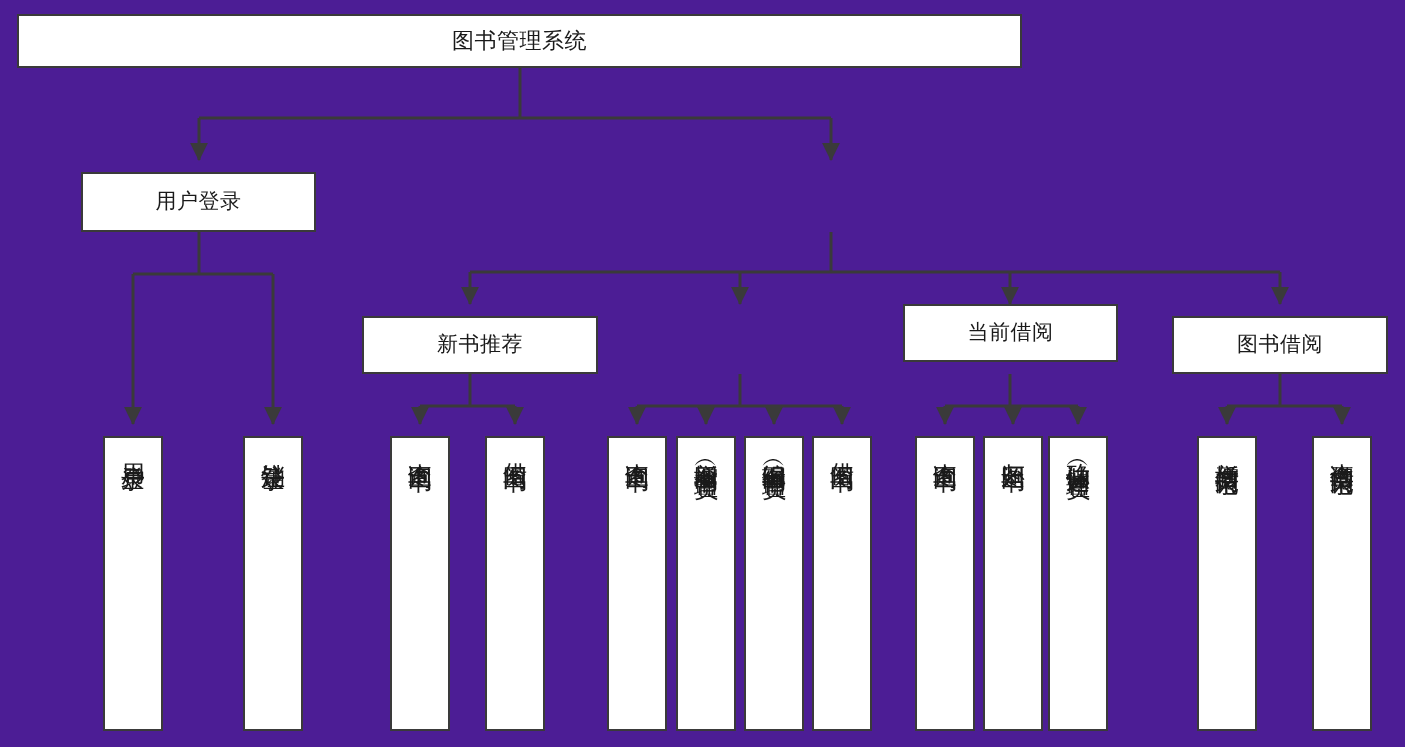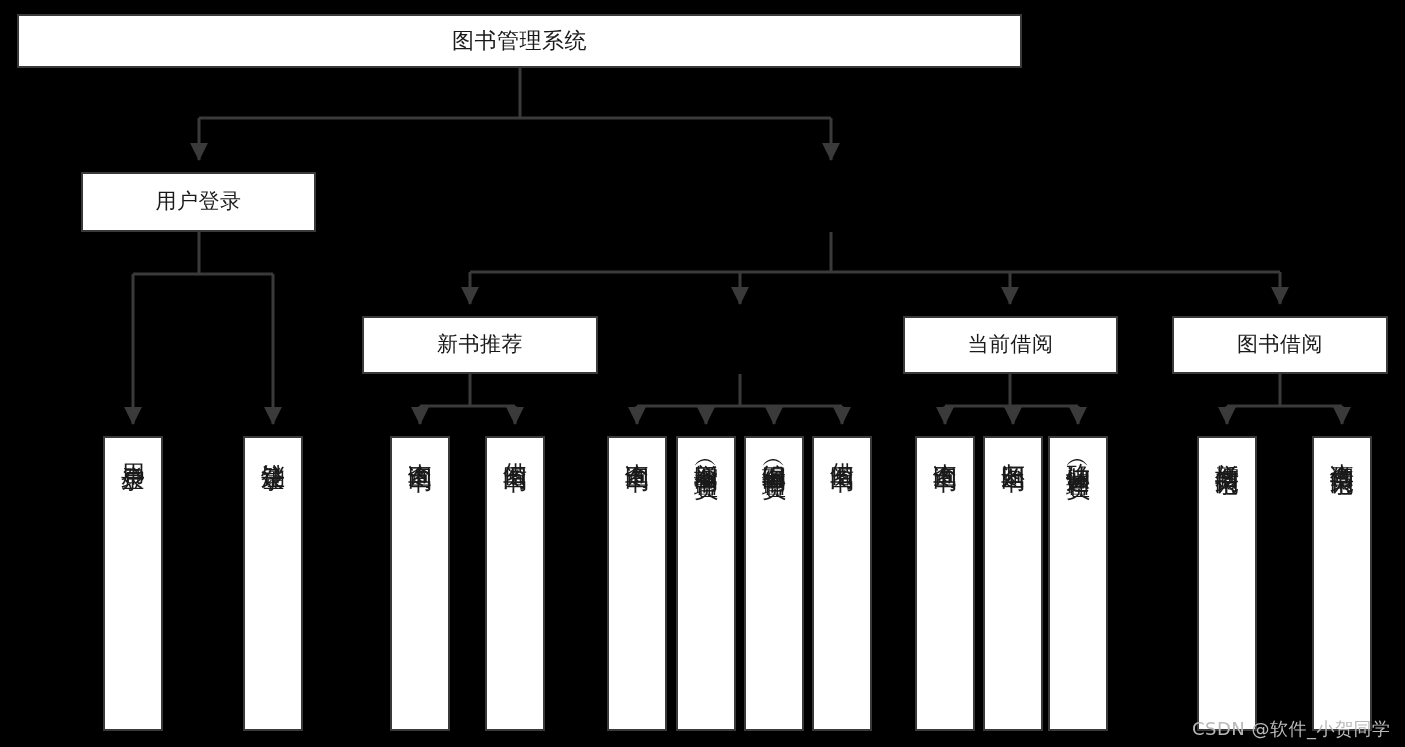--- a/index.html
+++ b/index.html
@@ -8,21 +8,21 @@
     padding: 0;
     background: #ffffff;
   }
   body {
     font-family: "DejaVu Sans", "Liberation Sans", sans-serif;
   }
   #canvas {
     position: relative;
     width: 1405px;
     height: 747px;
-    background: #000000;
+    background: #4c1d95;
     overflow: hidden;
   }
   #wires {
     position: absolute;
     left: 0;
     top: 0;
     width: 1405px;
     height: 747px;
     pointer-events: none;
   }
@@ -136,21 +136,21 @@
     <span class="node-label">图书管理系统</span>
   </div>
 
   <div class="node h" style="left:81px; top:172px; width:235px; height:60px;">
     <span class="node-label">用户登录</span>
   </div>
 
   <div class="node h" style="left:362px; top:316px; width:236px; height:58px;">
     <span class="node-label">新书推荐</span>
   </div>
-  <div class="node h" style="left:903px; top:316px; width:215px; height:58px;">
+  <div class="node h" style="left:903px; top:304px; width:215px; height:58px;">
     <span class="node-label">当前借阅</span>
   </div>
   <div class="node h" style="left:1172px; top:316px; width:216px; height:58px;">
     <span class="node-label">图书借阅</span>
   </div>
 
   <div class="node v" style="left:103px; top:436px; width:60px; height:295px;">
     <span class="node-label">用户登录</span>
   </div>
   <div class="node v" style="left:243px; top:436px; width:60px; height:295px;">
@@ -187,15 +187,14 @@
     <span class="node-label">确认归还（管理员）</span>
   </div>
 
   <div class="node v" style="left:1197px; top:436px; width:60px; height:295px;">
     <span class="node-label">新增借阅记录</span>
   </div>
   <div class="node v" style="left:1312px; top:436px; width:60px; height:295px;">
     <span class="node-label">查询借阅记录</span>
   </div>
 
-  <div class="watermark">CSDN @软件_小贺同学</div>
 
 </div>
 
 </body></html>

